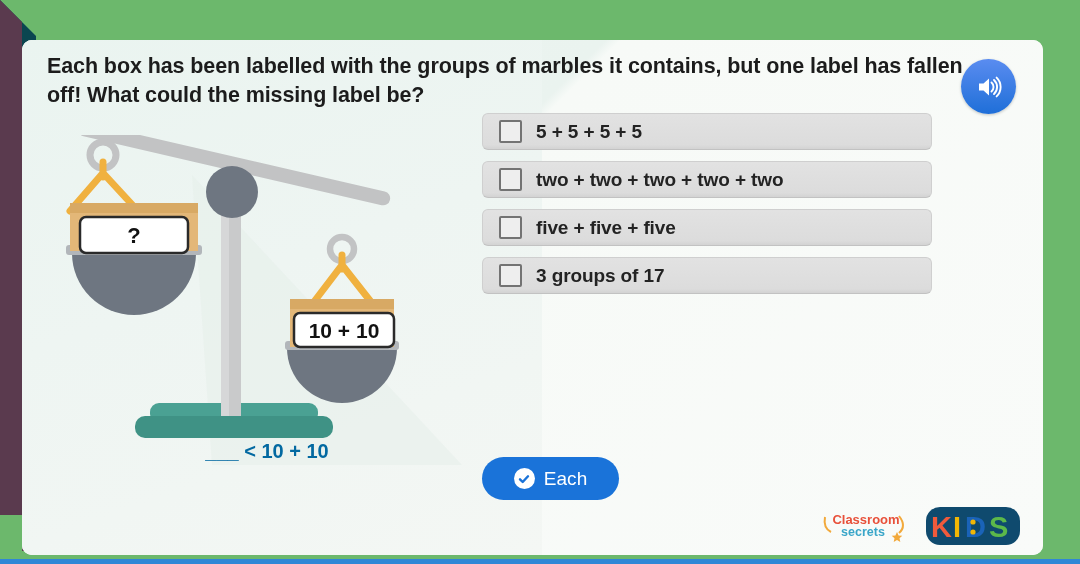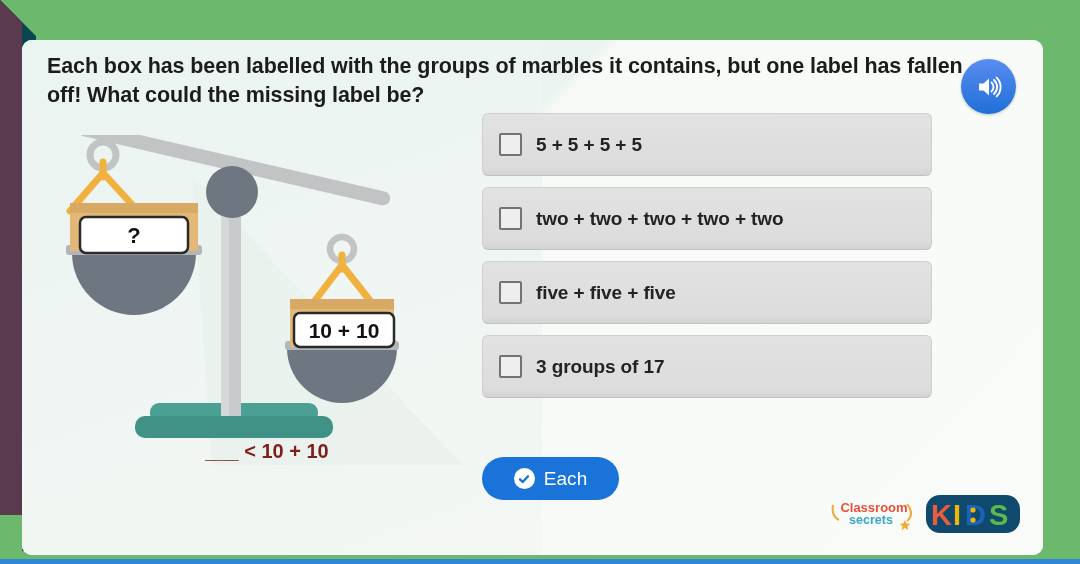--- a/index.html
+++ b/index.html
@@ -109,33 +109,33 @@
     height: 370px;
   }
   .scale-caption {
     position: absolute;
     left: 20px;
     top: 400px;
     width: 450px;
     text-align: center;
     font-size: 20px;
     font-weight: bold;
-    color: #7f1d1d;
+    color: #0369a1;
   }
 
   
   .options {
     position: absolute;
     left: 460px;
     top: 73px;
     width: 450px;
   }
   .option {
     position: relative;
-    height: 63px;
+    height: 37px;
     margin-bottom: 11px;
     background: linear-gradient(180deg, #e2e2e2 0%, #dcdcdc 88%, #d3d3d3 100%);
     border: 1px solid #cfcfcf;
     border-bottom: 1px solid #c2c2c2;
     border-radius: 6px;
     display: flex;
     align-items: center;
     padding-left: 16px;
     box-sizing: border-box;
     cursor: pointer;
@@ -182,24 +182,24 @@
   .check-label {
     color: #ffffff;
     font-size: 19px;
     letter-spacing: 0.1px;
   }
 
   
   .logos {
     position: absolute;
     right: 22px;
-    bottom: 20px;
-    display: flex;
-    align-items: center;
-    gap: 6px;
+    bottom: 8px;
+    display: flex;
+    align-items: center;
+    gap: 14px;
   }
   .cs-logo { width: 90px; height: 36px; }
   .kids-logo { width: 96px; height: 42px; }
 </style>
 </head>
 <body>
 
 <div id="stage">
 
   <div class="frame-green"></div>

